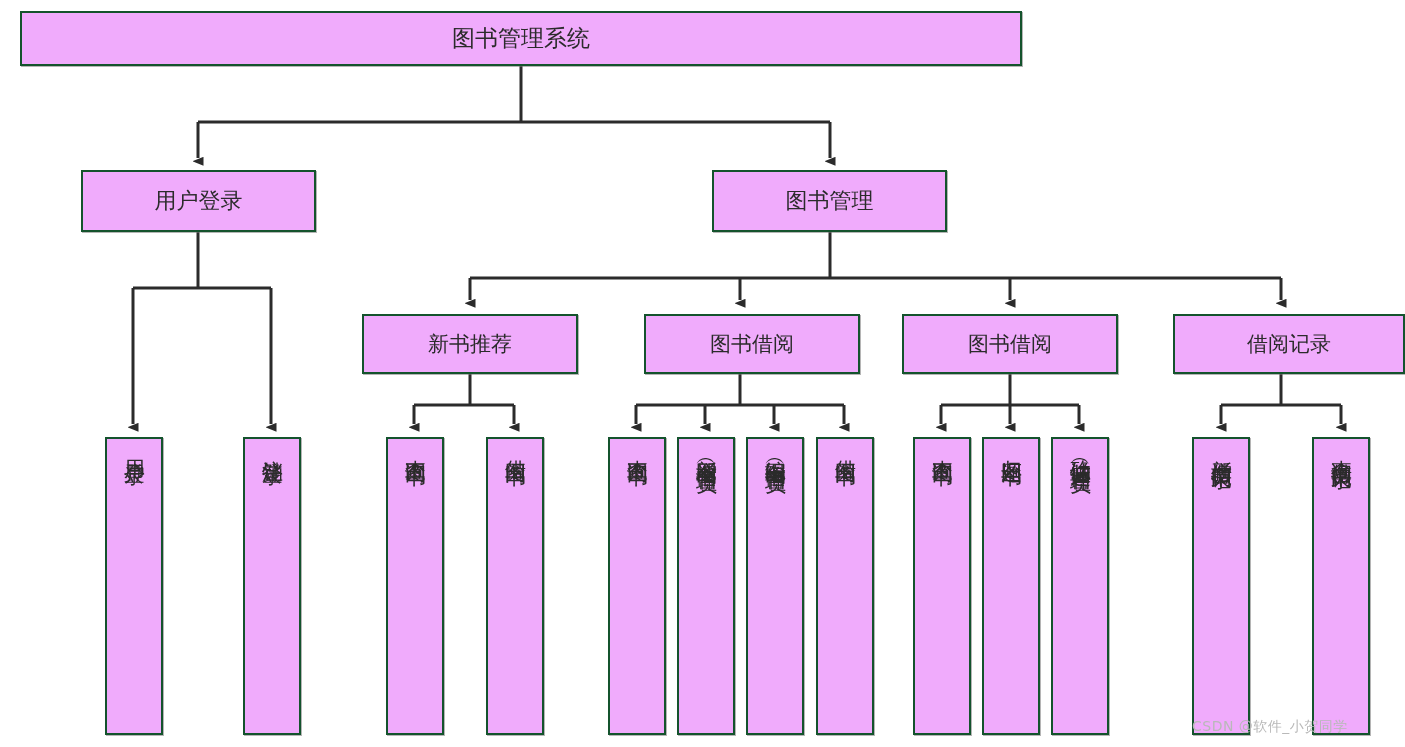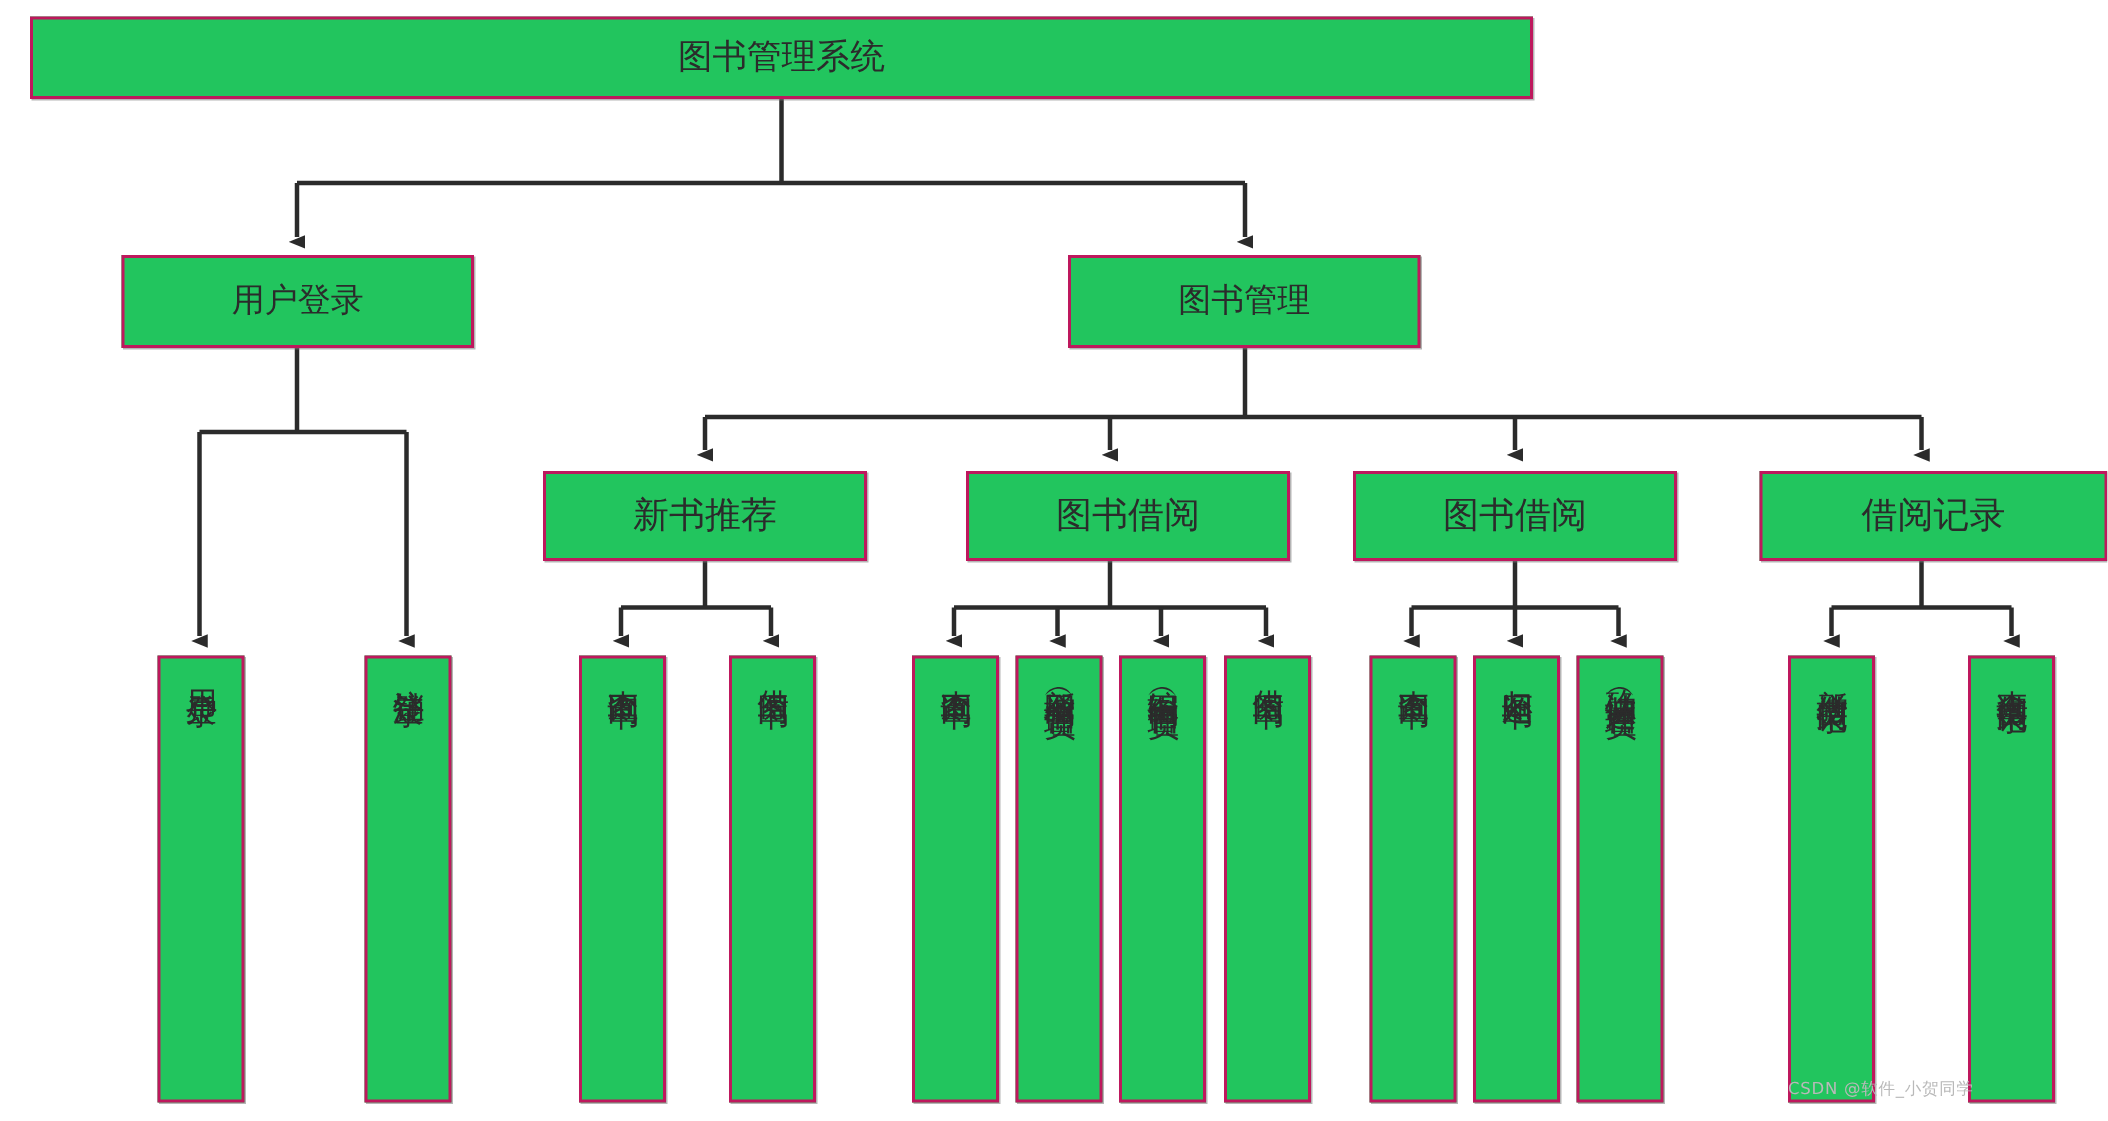--- a/index.html
+++ b/index.html
@@ -22,60 +22,60 @@
     position: absolute;
     left: 0;
     top: 0;
     width: 1405px;
     height: 747px;
     pointer-events: none;
   }
   .node {
     position: absolute;
     box-sizing: border-box;
-    background: #22c55e;
-    border: 2px solid #be185d;
+    background: #f0abfc;
+    border: 2px solid #14532d;
     box-shadow: 1px 1px 0 0 rgba(120,120,120,0.55);
     display: flex;
     align-items: center;
     justify-content: center;
     color: #2b2b2b;
     z-index: 2;
   }
   .node .label {
     white-space: nowrap;
     line-height: 1.15;
   }
   
   .node.horiz .label {
     writing-mode: horizontal-tb;
     text-align: center;
   }
   .node.root .label { font-size: 23px; }
   .node.lvl2 .label { font-size: 22px; }
-  .node.lvl3 .label { font-size: 24px; }
+  .node.lvl3 .label { font-size: 21px; }
 
   
   .node.vert {
     align-items: flex-start;
     justify-content: center;
     padding-top: 4px;
   }
   .node.vert .label {
     writing-mode: vertical-rl;
     text-orientation: upright;
     font-size: 21px;
     letter-spacing: 2px;
     line-height: 1;
     white-space: nowrap;
   }
   #watermark {
     position: absolute;
     color: #b9b9b9;
-    font-size: 11px;
+    font-size: 14px;
     letter-spacing: 0.5px;
     white-space: nowrap;
     z-index: 5;
     user-select: none;
   }
 </style>
 </head>
 <body>
 
 <div id="canvas">

